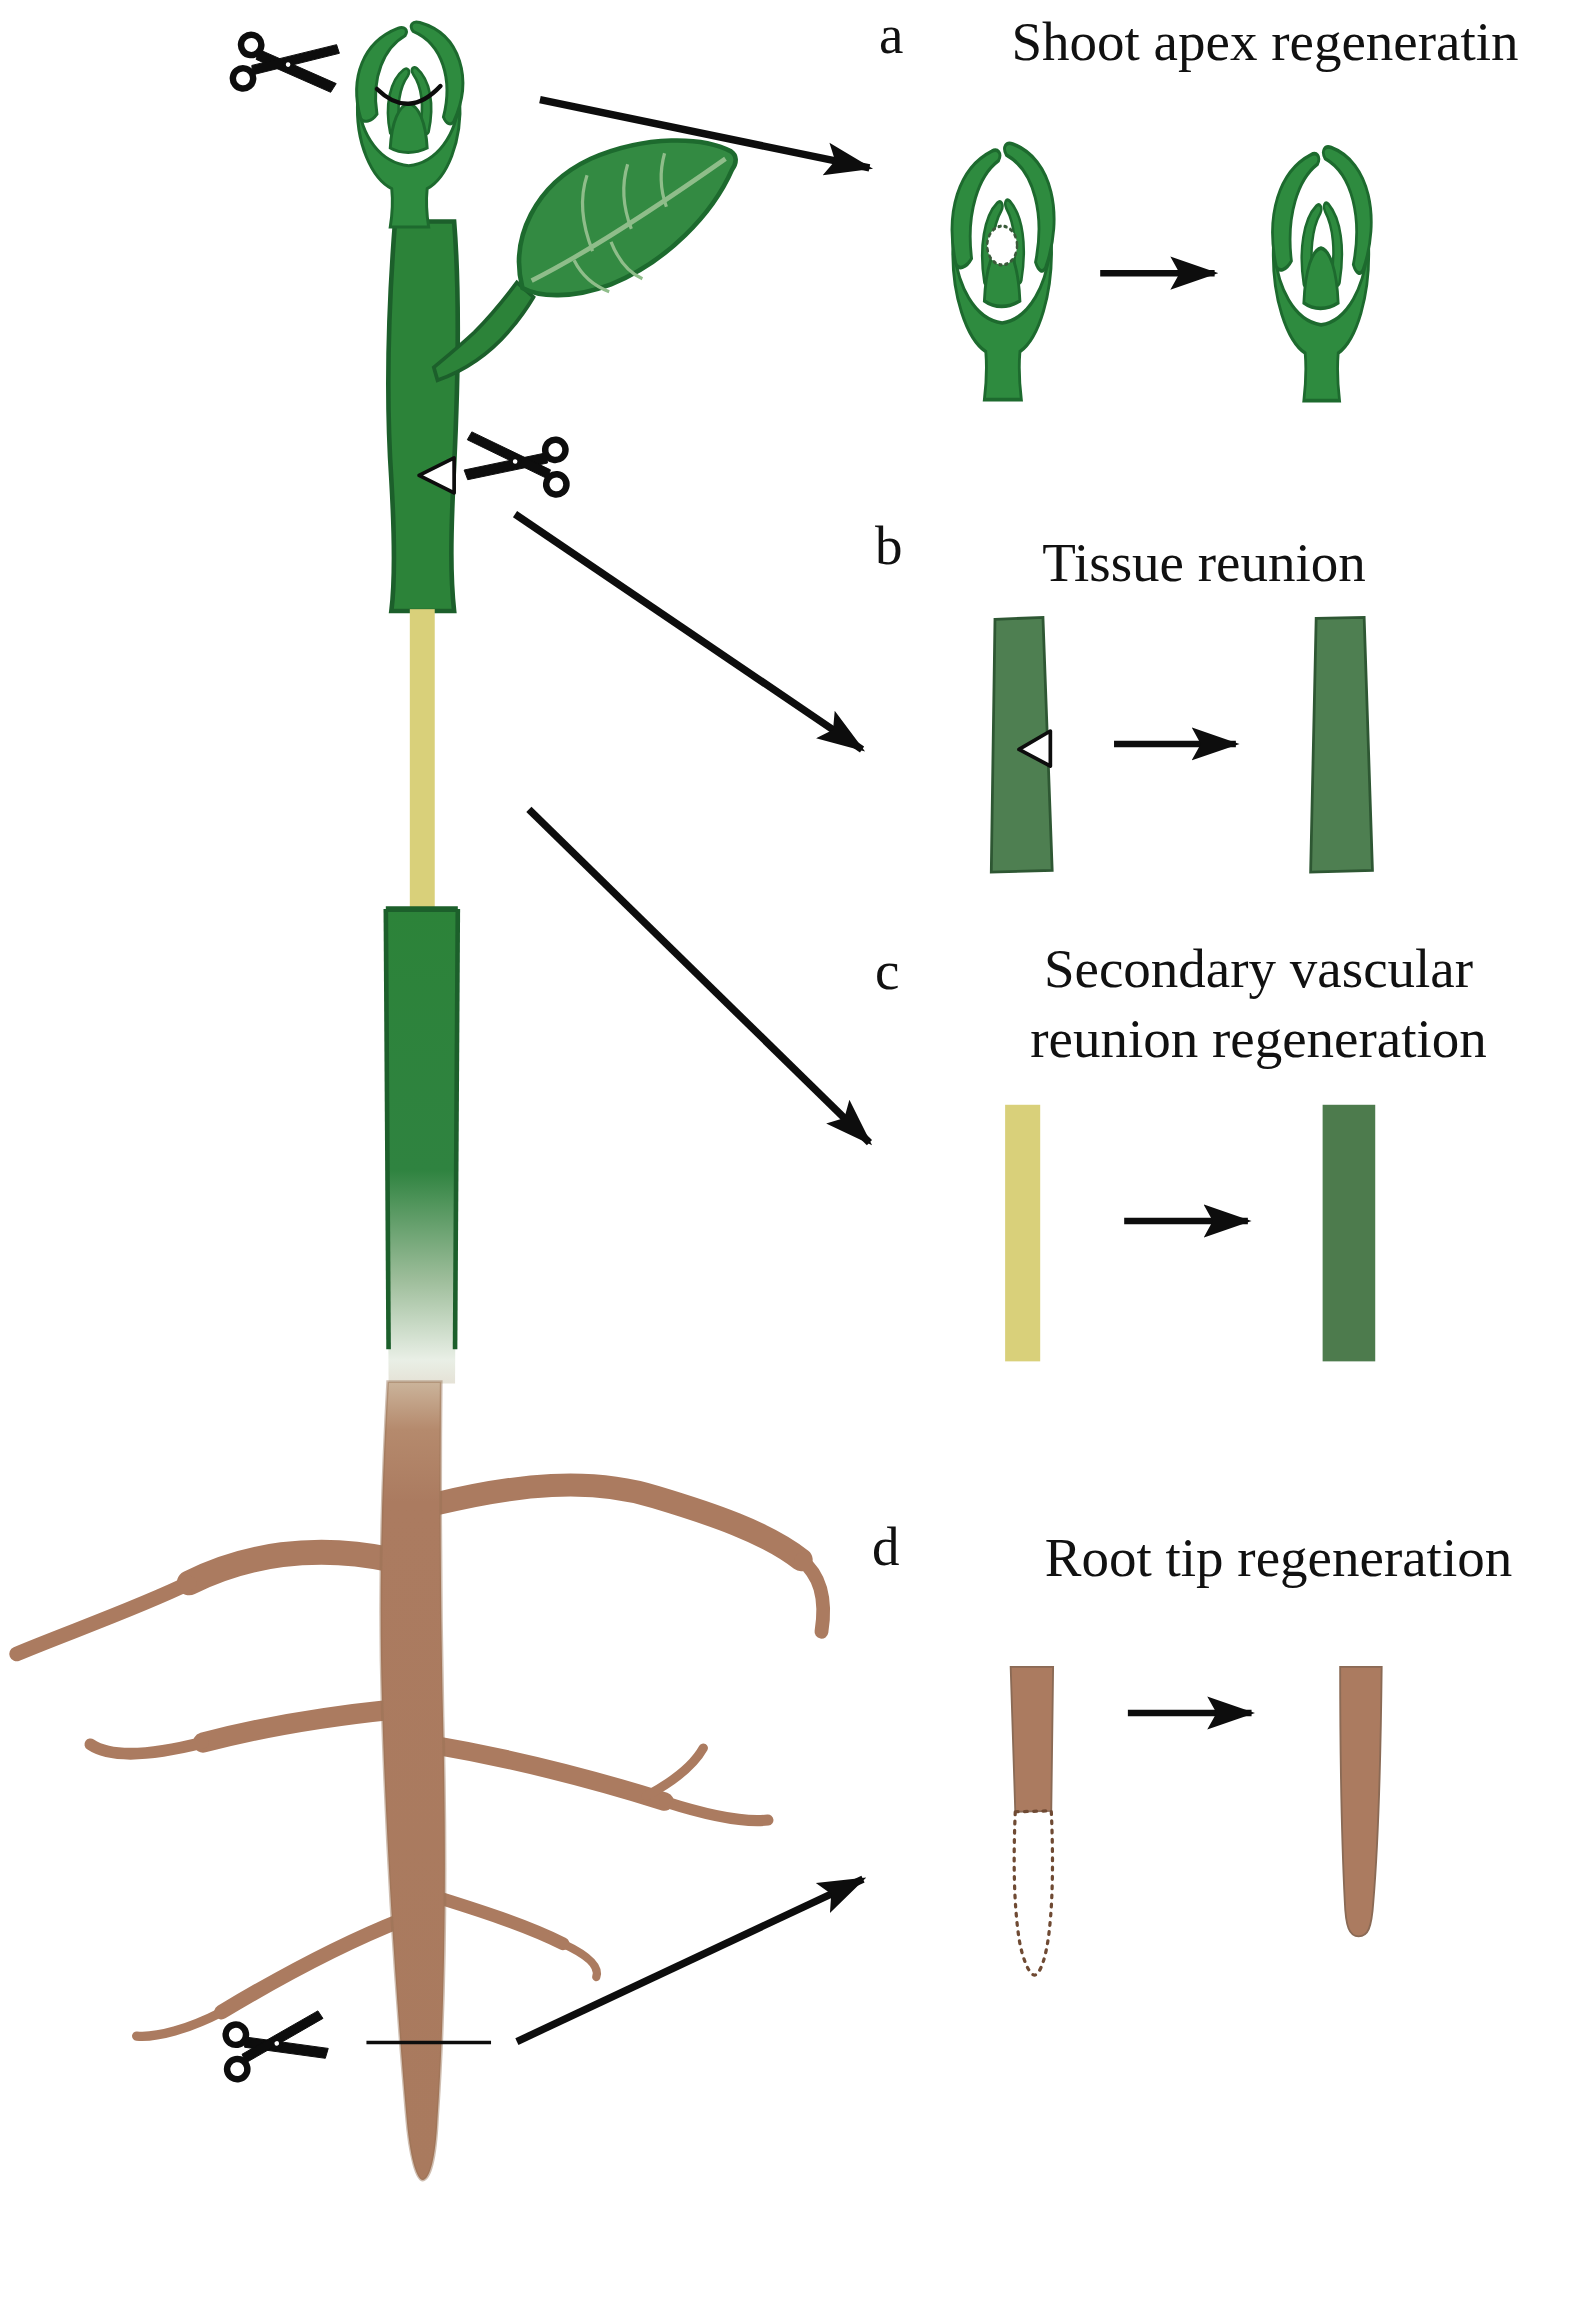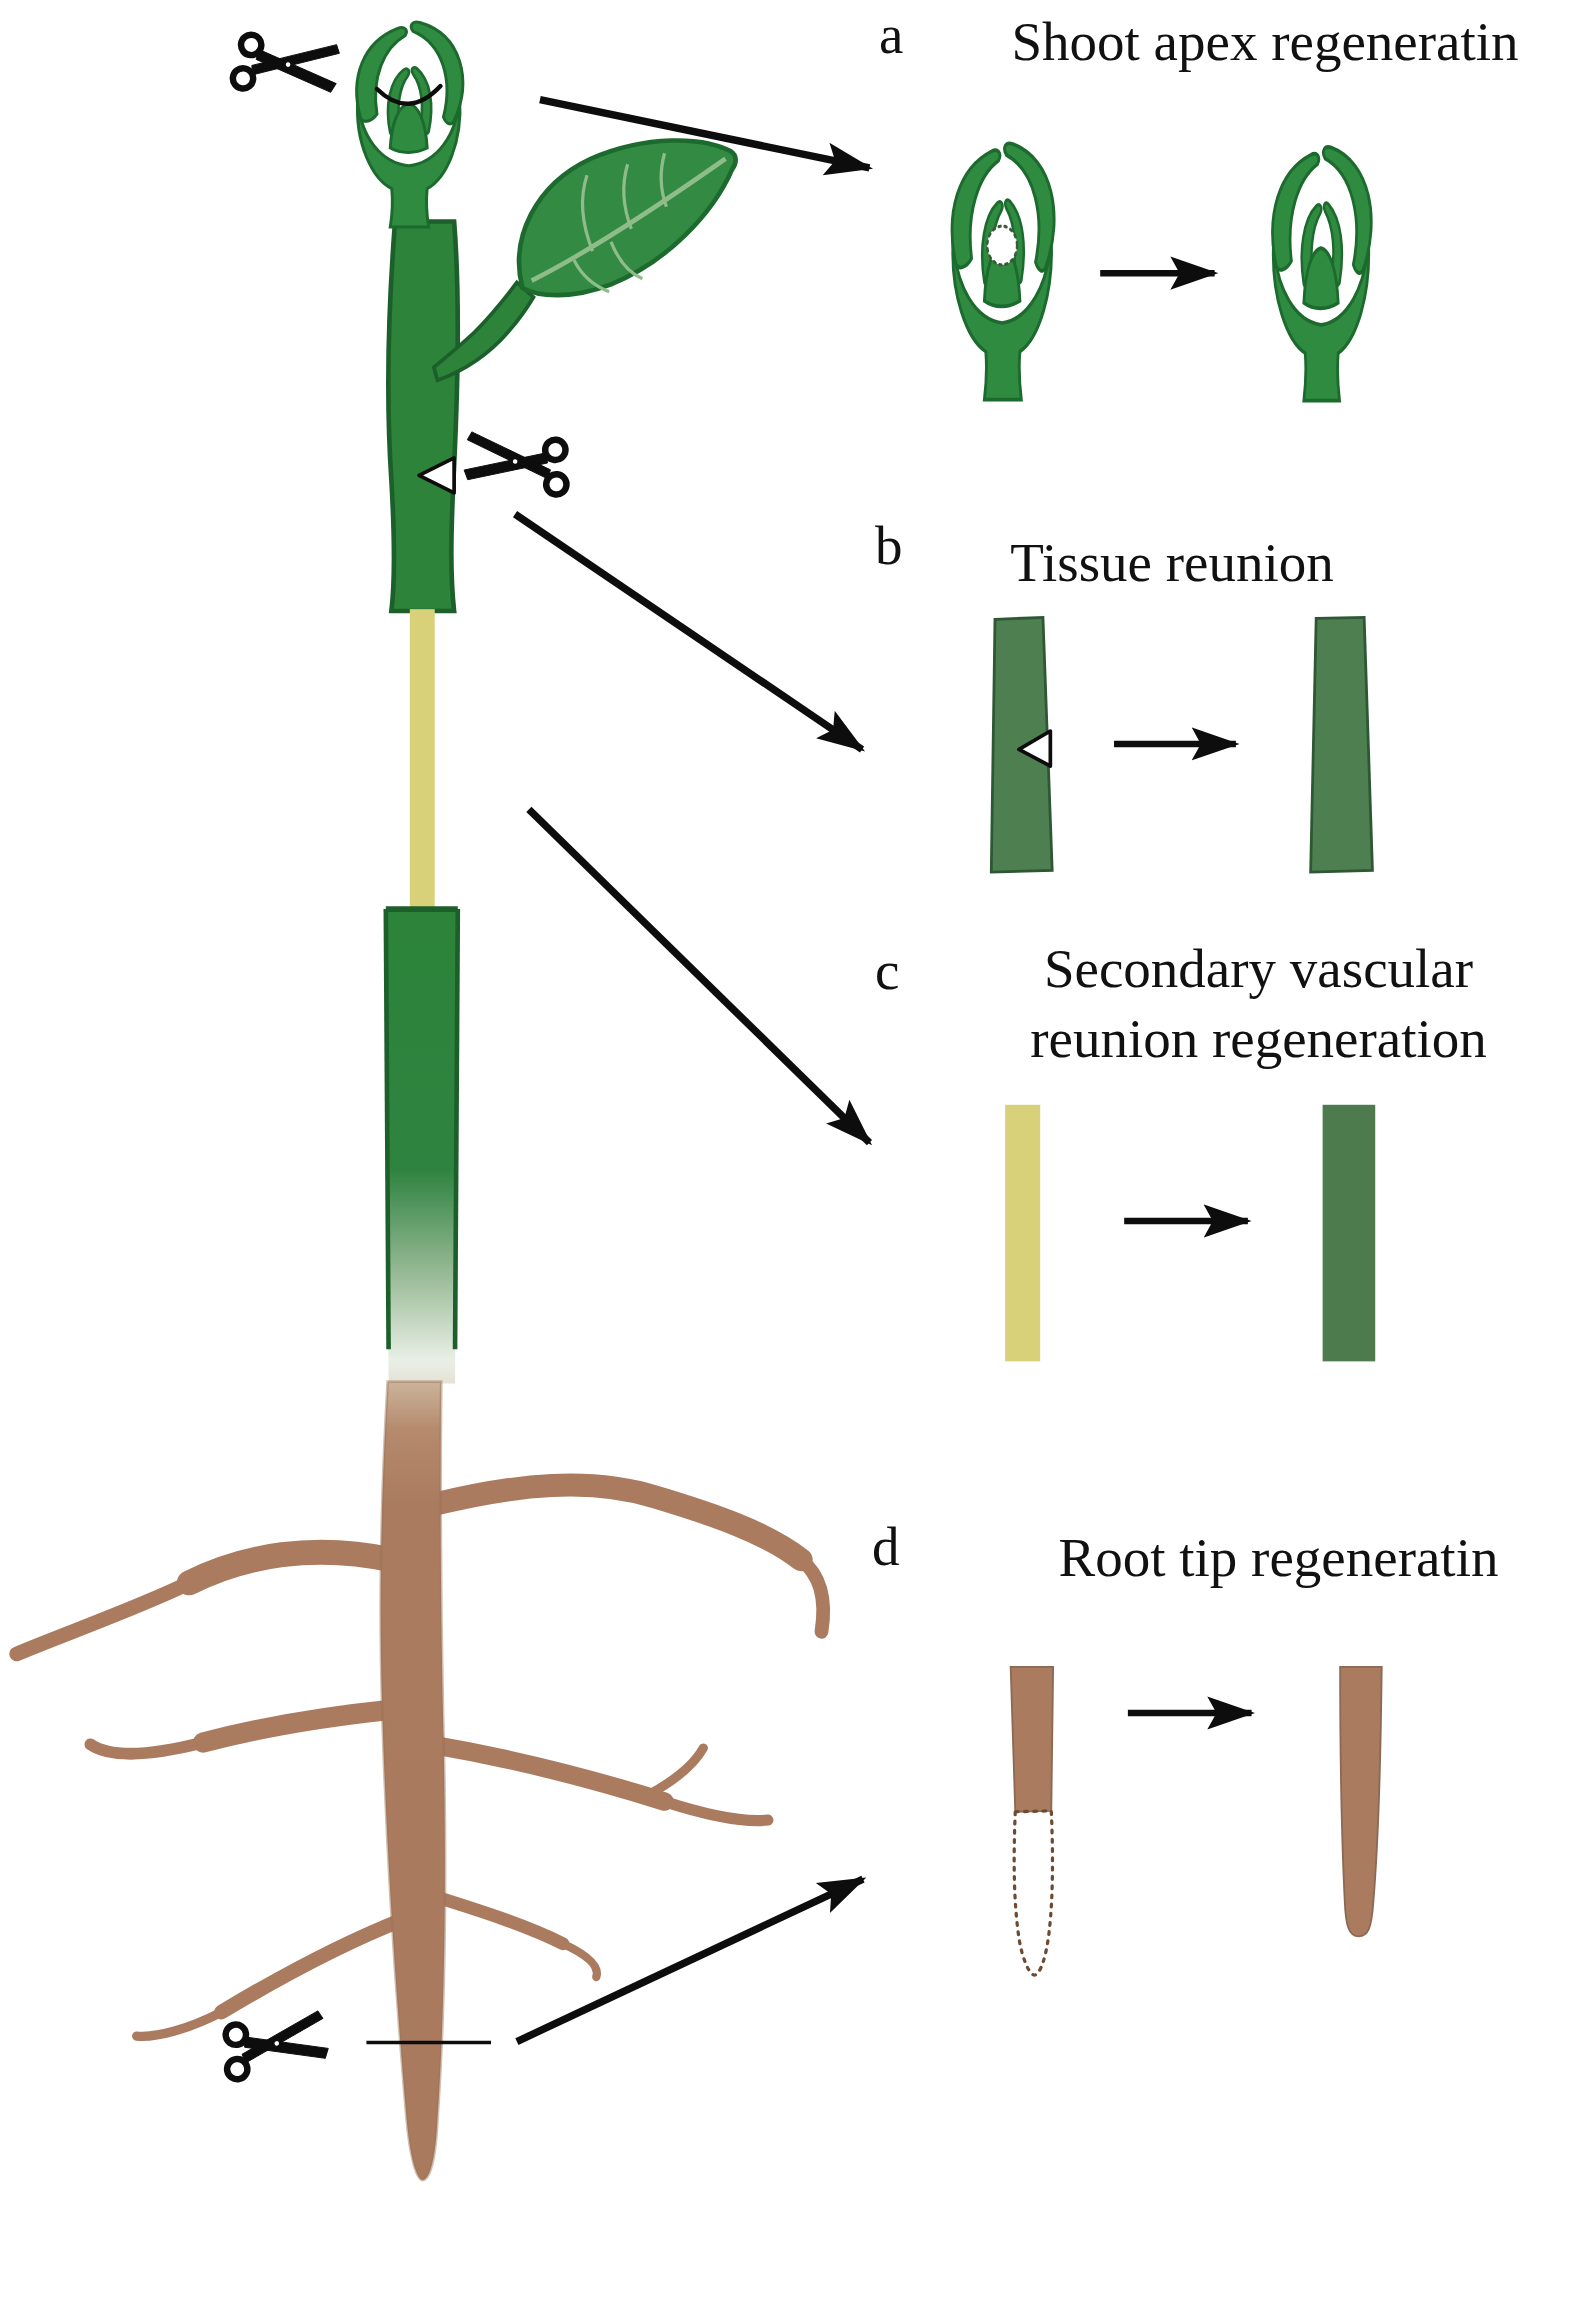--- a/index.html
+++ b/index.html
@@ -144,25 +144,25 @@
     <path d="M1100,1963 L1139,1962 C1141,2005 1141,2055 1137,2090 C1134,2120 1127,2139 1121,2140 C1116,2140 1108,2125 1104,2100 C1098,2060 1098,2010 1100,1963 Z" fill="none" stroke-width="3.5" stroke-dasharray="3,7" stroke-linecap="round" stroke="#6f4a33"></path>
     <path d="M1452,1806 L1497,1806 C1496,1900 1493,2000 1488,2060 C1486,2090 1482,2098 1472,2098 C1462,2098 1458,2088 1457,2060 C1454,2000 1452,1900 1452,1806 Z" stroke-width="2" fill="#ab7b60" stroke="#8a6a55"></path>
     <path d="M1222,1856 L1356,1856" fill="none" stroke="#0d0d0d" stroke-width="7" marker-end="url(#ah)"></path>
   </g>
 </svg>
 
   <div class="txt panel-label" style="left:879px;top:1.8px;">a</div>
   <div class="txt panel-title" style="left:960px;top:9.2px;width:610px;">Shoot apex regeneratin</div>
 
   <div class="txt panel-label" style="left:875px;top:513px;">b</div>
-  <div class="txt panel-title" style="left:978px;top:530px;width:388px;">Tissue reunion</div>
+  <div class="txt panel-title" style="left:1010px;top:530px;width:388px;">Tissue reunion</div>
 
   <div class="txt panel-label" style="left:875px;top:938px;">c</div>
   <div class="txt panel-title two-line" style="left:1000px;top:934px;width:517px;">
     <div>Secondary vascular</div>
     <div>reunion regeneration</div>
   </div>
 
   <div class="txt panel-label" style="left:872px;top:1514px;">d</div>
-  <div class="txt panel-title" style="left:1020px;top:1525px;width:517px;">Root tip regeneratin</div>
+  <div class="txt panel-title" style="left:1020px;top:1525px;width:517px;">Root tip regeneration</div>
 
 </div>
 
 
 </body></html>

